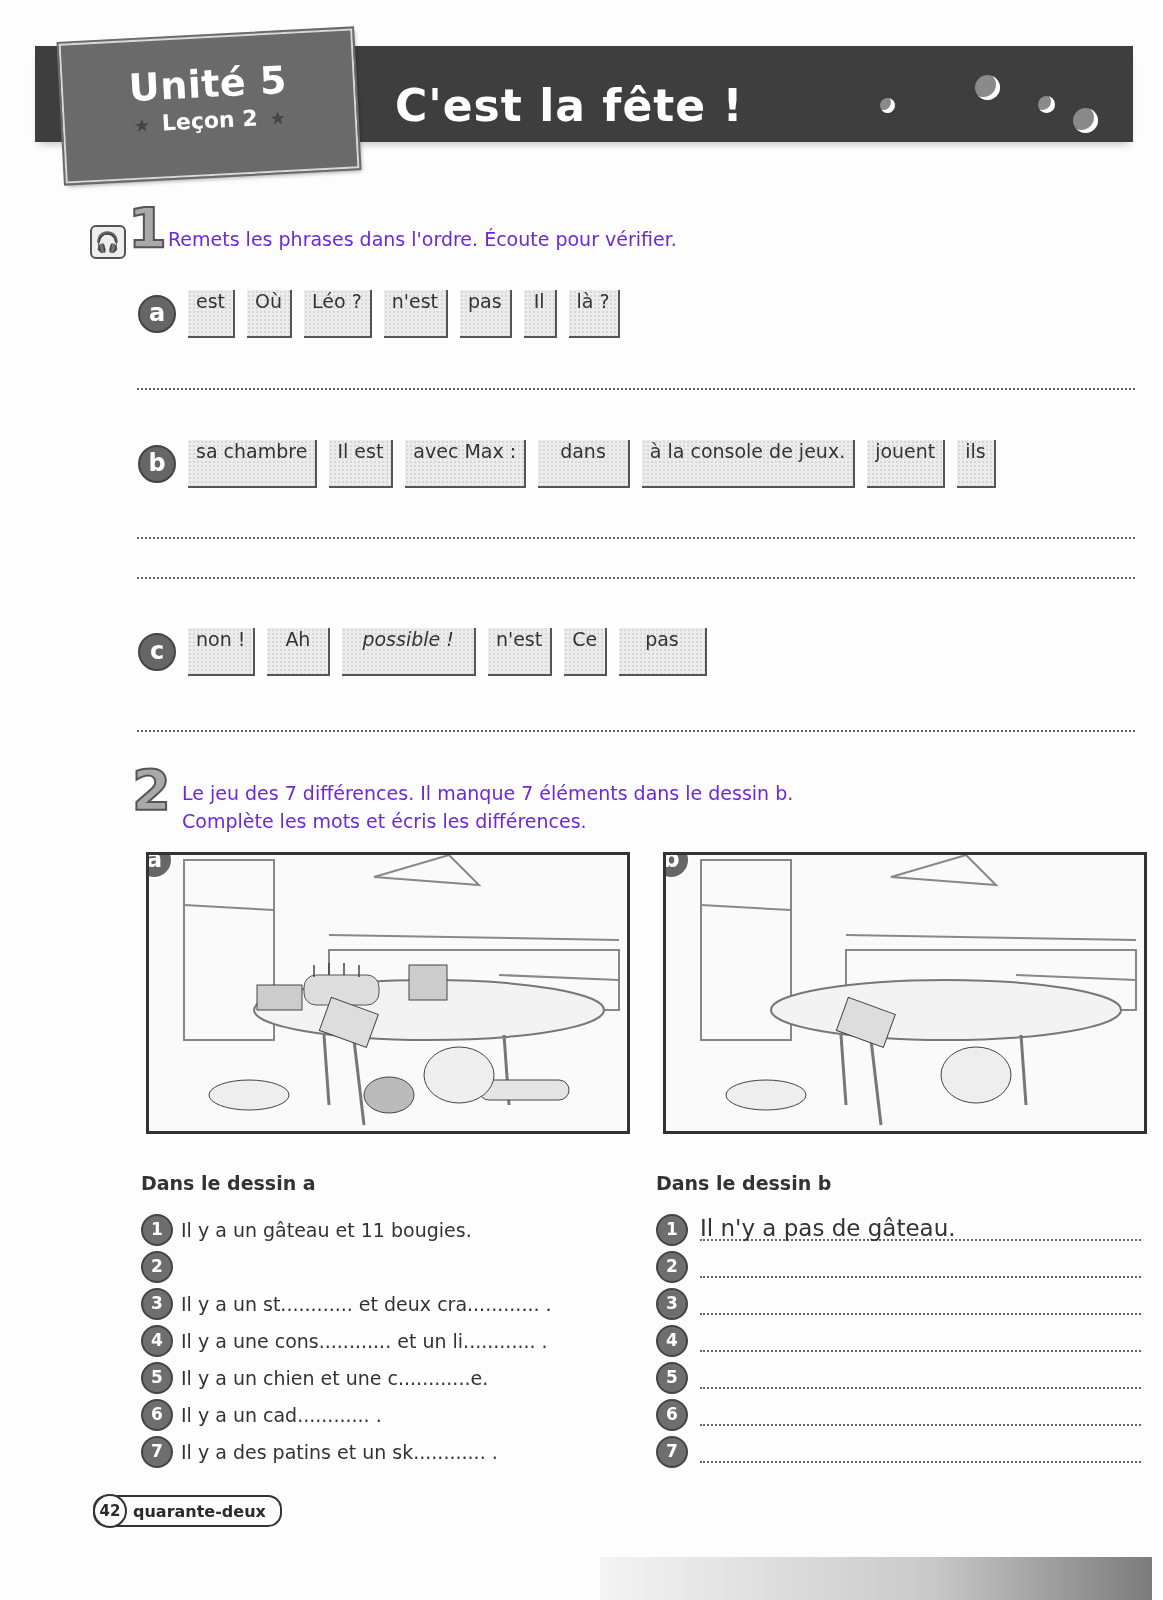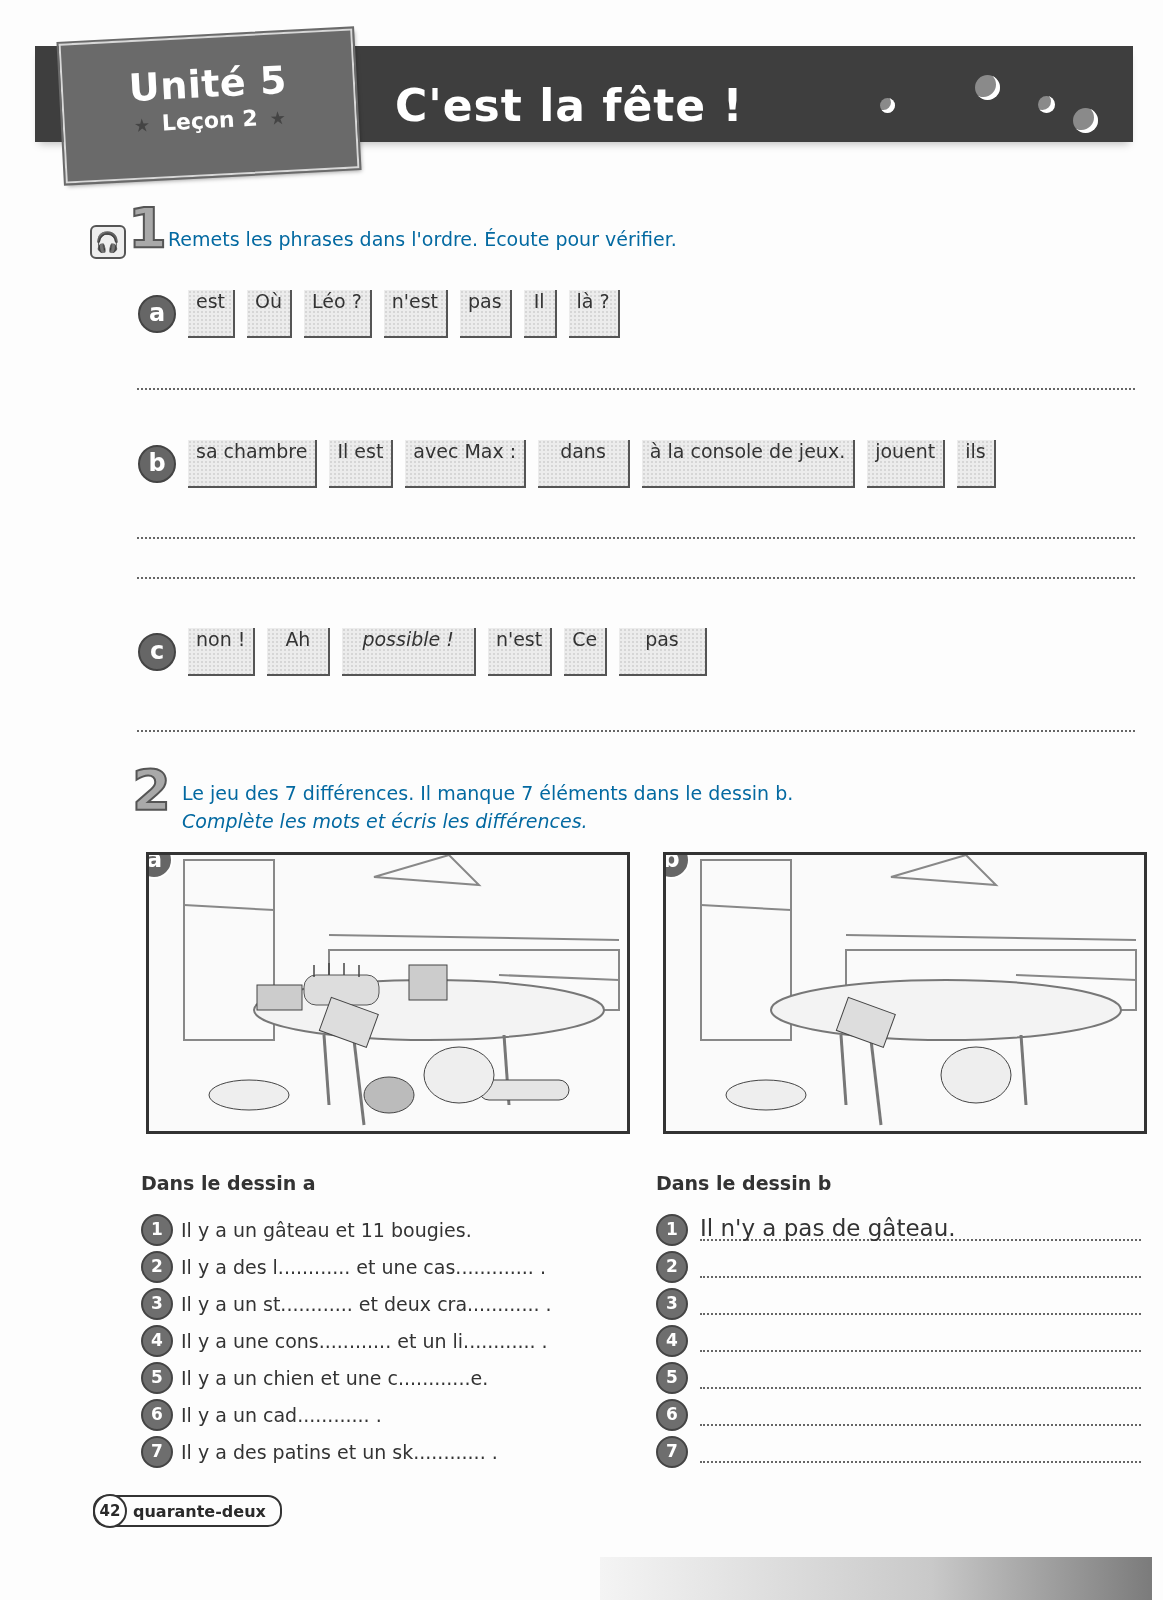--- a/index.html
+++ b/index.html
@@ -28,21 +28,21 @@
     margin-top:6px;
   }
   .bubble { border-radius:50%; background:#8a8a8a; box-shadow:-4px -3px 0 0 #fff inset; }
   .bubble::before{ content:""; }
 
   
   .ex-num {
     font:bold 56px "DejaVu Sans", sans-serif; color:#a9a9a9;
     -webkit-text-stroke:2px #555; line-height:1;
   }
-  .instr { font:19px "DejaVu Sans", sans-serif; color:#0369a1; }
+  .instr { font:19px "DejaVu Sans", sans-serif; color:#6d28d9; }
   .headphones {
     left:90px; top:225px; width:32px; height:30px; border:2px solid #555;
     border-radius:6px; background:#eee; font-size:20px; text-align:center; line-height:30px;
   }
   .letter-badge {
     width:34px; height:34px; border-radius:50%; background:#666; color:#fff;
     font:bold 24px "DejaVu Sans", sans-serif; text-align:center; line-height:32px;
     border:2px solid #444;
   }
   .row { display:flex; align-items:center; gap:12px; }
@@ -137,21 +137,21 @@
   <div class="tile" style="padding:0 18px;">Ah</div>
   <div class="tile" style="padding:0 20px;font-style:italic;">possible !</div>
   <div class="tile">n'est</div>
   <div class="tile">Ce</div>
   <div class="tile" style="padding:0 26px;">pas</div>
 </div>
 <div class="abs dotline" style="left:137px;top:730px;width:998px;"></div>
 
 <div class="abs ex-num" style="left:132px;top:762px;">2</div>
 <div class="abs instr" style="left:182px;top:782px;">Le jeu des 7 différences. Il manque 7 éléments dans le dessin b.</div>
-<div class="abs instr" style="left:182px;top:810px;font-style:italic;">Complète les mots et écris les différences.</div>
+<div class="abs instr" style="left:182px;top:810px;">Complète les mots et écris les différences.</div>
 
 <div class="abs drawing" style="left:146px;top:852px;width:478px;height:276px;">
   <svg width="478" height="276">
     <g stroke="#888" fill="none" stroke-width="2">
       <rect x="35" y="5" width="90" height="180"></rect>
       <line x1="35" y1="50" x2="125" y2="55"></line>
       <line x1="180" y1="80" x2="470" y2="85"></line>
       <rect x="180" y="95" width="290" height="60"></rect>
       <path d="M225 22 L300 0 L330 30 Z"></path>
       <line x1="350" y1="120" x2="470" y2="125"></line>
@@ -204,21 +204,20 @@
 </div>
 
 <div class="abs subhead" style="left:141px;top:1172px;">Dans le dessin a</div>
 <div class="abs" style="left:141px;top:1211px;width:500px;">
   <div class="item">
       <span class="num">1</span>
       <span>Il y a un gâteau et 11 bougies.</span>
     </div>
   <div class="item">
       <span class="num">2</span>
-      <span>Il y a des l............ et une cas............. .</span>
     </div>
   <div class="item">
       <span class="num">3</span>
       <span>Il y a un st............ et deux cra............ .</span>
     </div>
   <div class="item">
       <span class="num">4</span>
       <span>Il y a une cons............ et un li............ .</span>
     </div>
   <div class="item">

